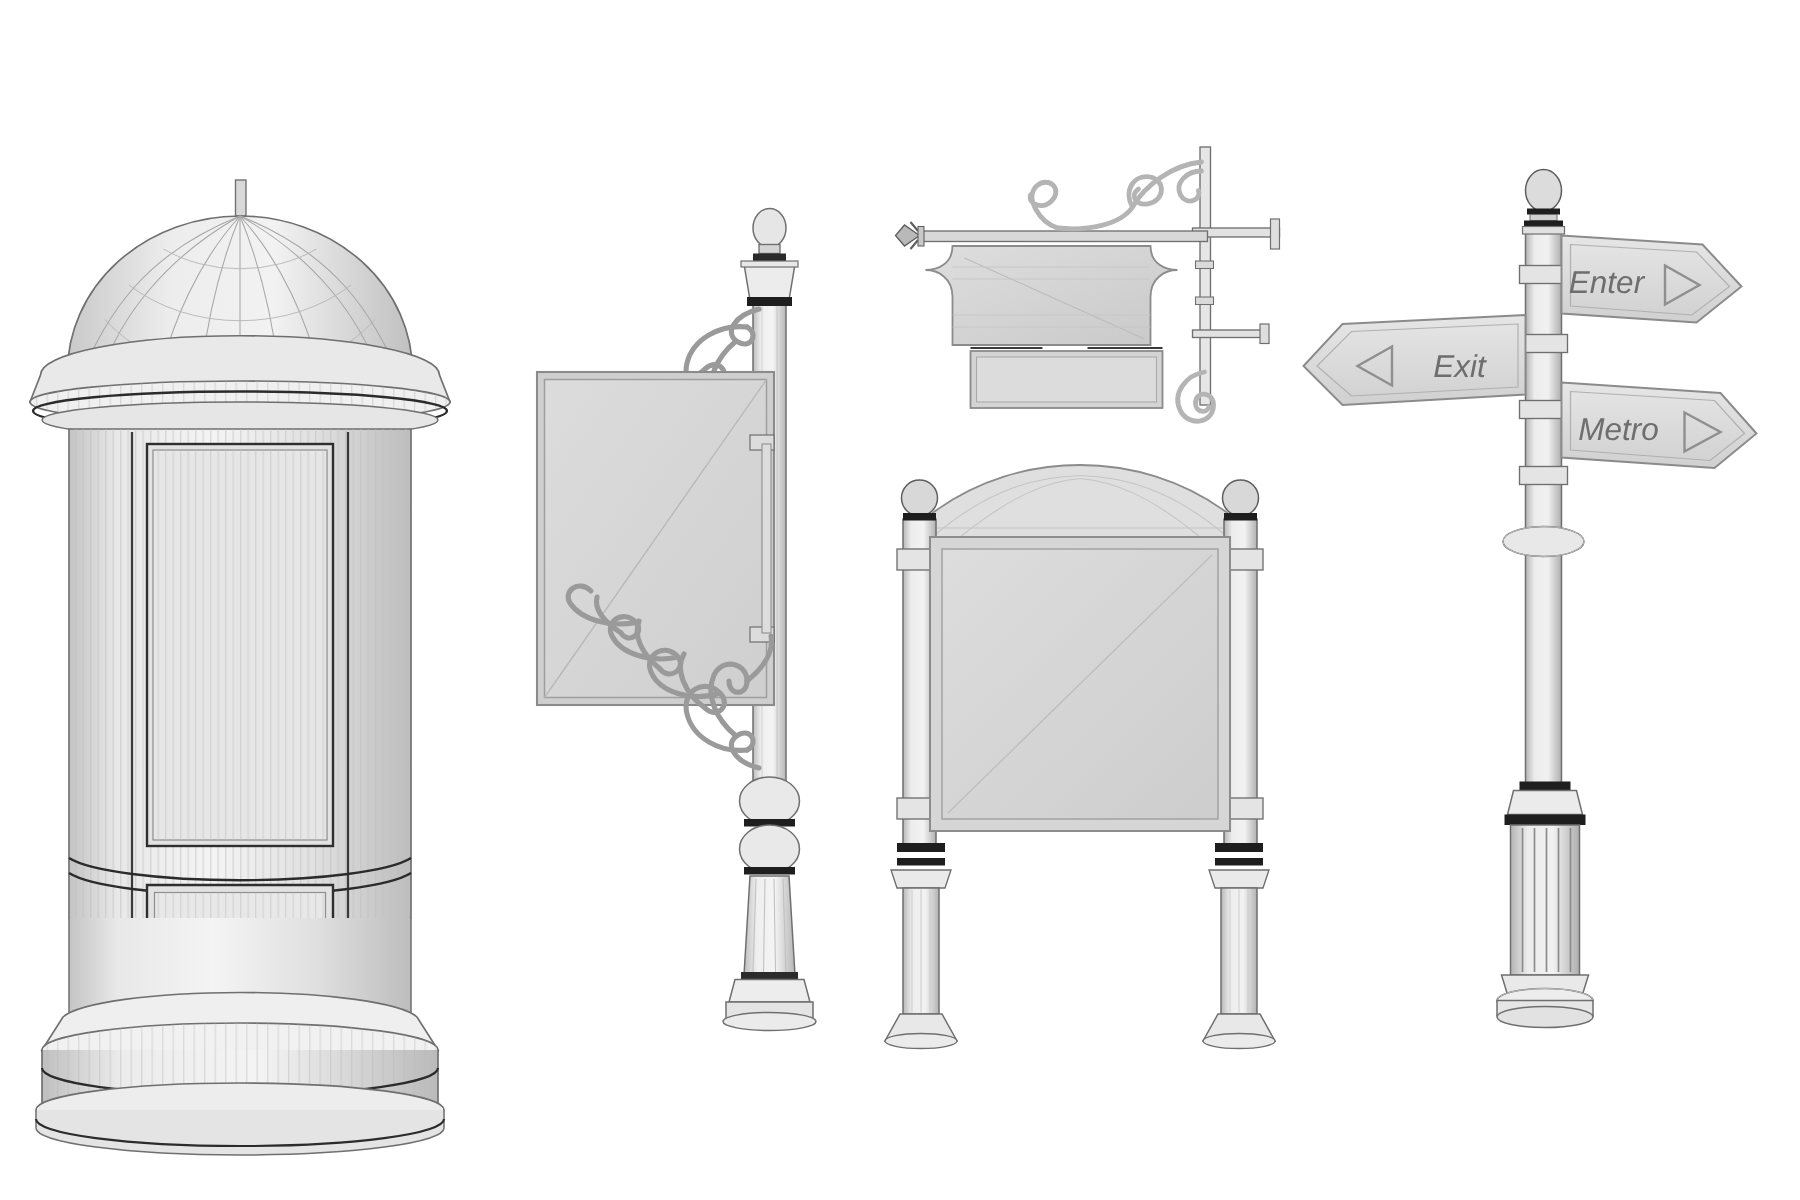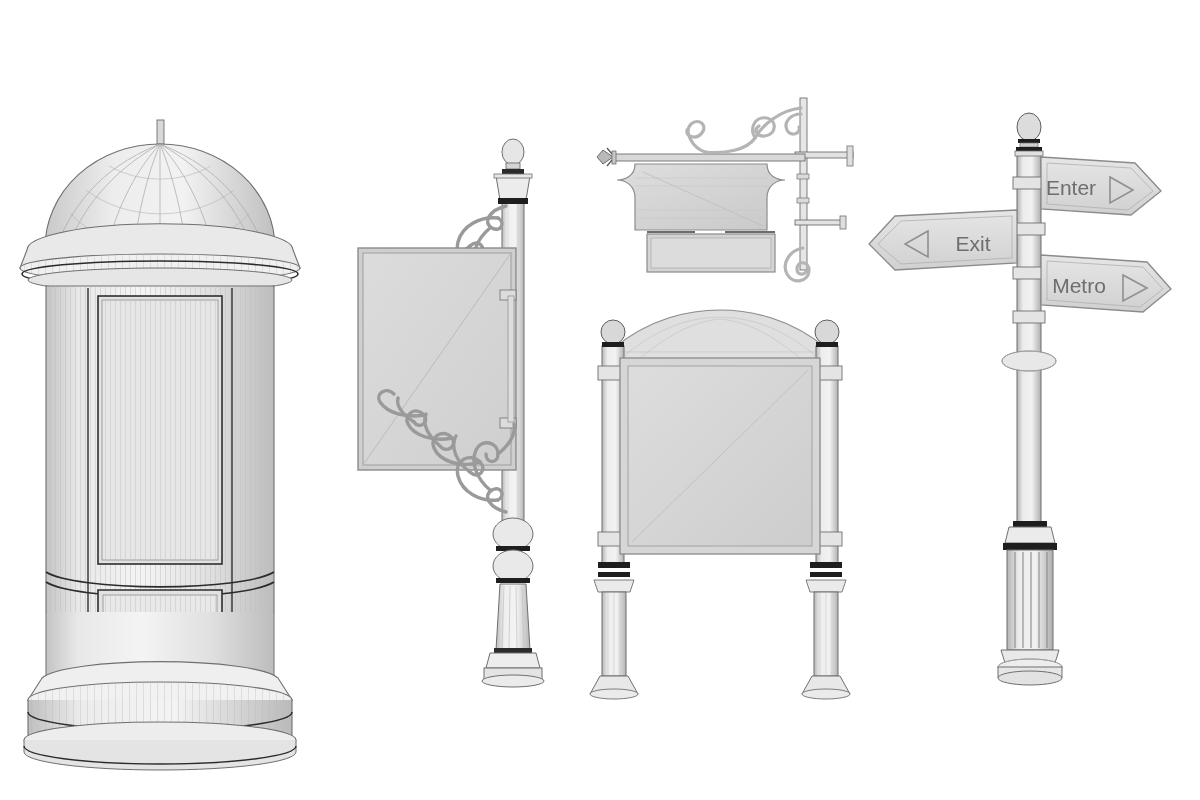--- a/index.html
+++ b/index.html
@@ -1,18 +1,18 @@
 <!DOCTYPE html>
 <html><head>
 <meta charset="utf-8">
 <style>
   html,body{margin:0;padding:0;background:#ffffff;}
   body{width:1200px;height:800px;overflow:hidden;
        font-family:"Liberation Sans", sans-serif;}
-  #stage{position:relative;width:1200px;height:800px;background:#ffffff;}
+  #stage{position:relative;width:1200px;height:800px;background:#ffffff;font-style:italic;}
   .obj{position:absolute;}
   svg{display:block;overflow:visible;}
   text{font-family:"Liberation Sans", sans-serif;}
 </style>
 </head>
 <body>
 
 <div id="stage">
 
   <div class="obj" style="left:10px;top:100px;">

